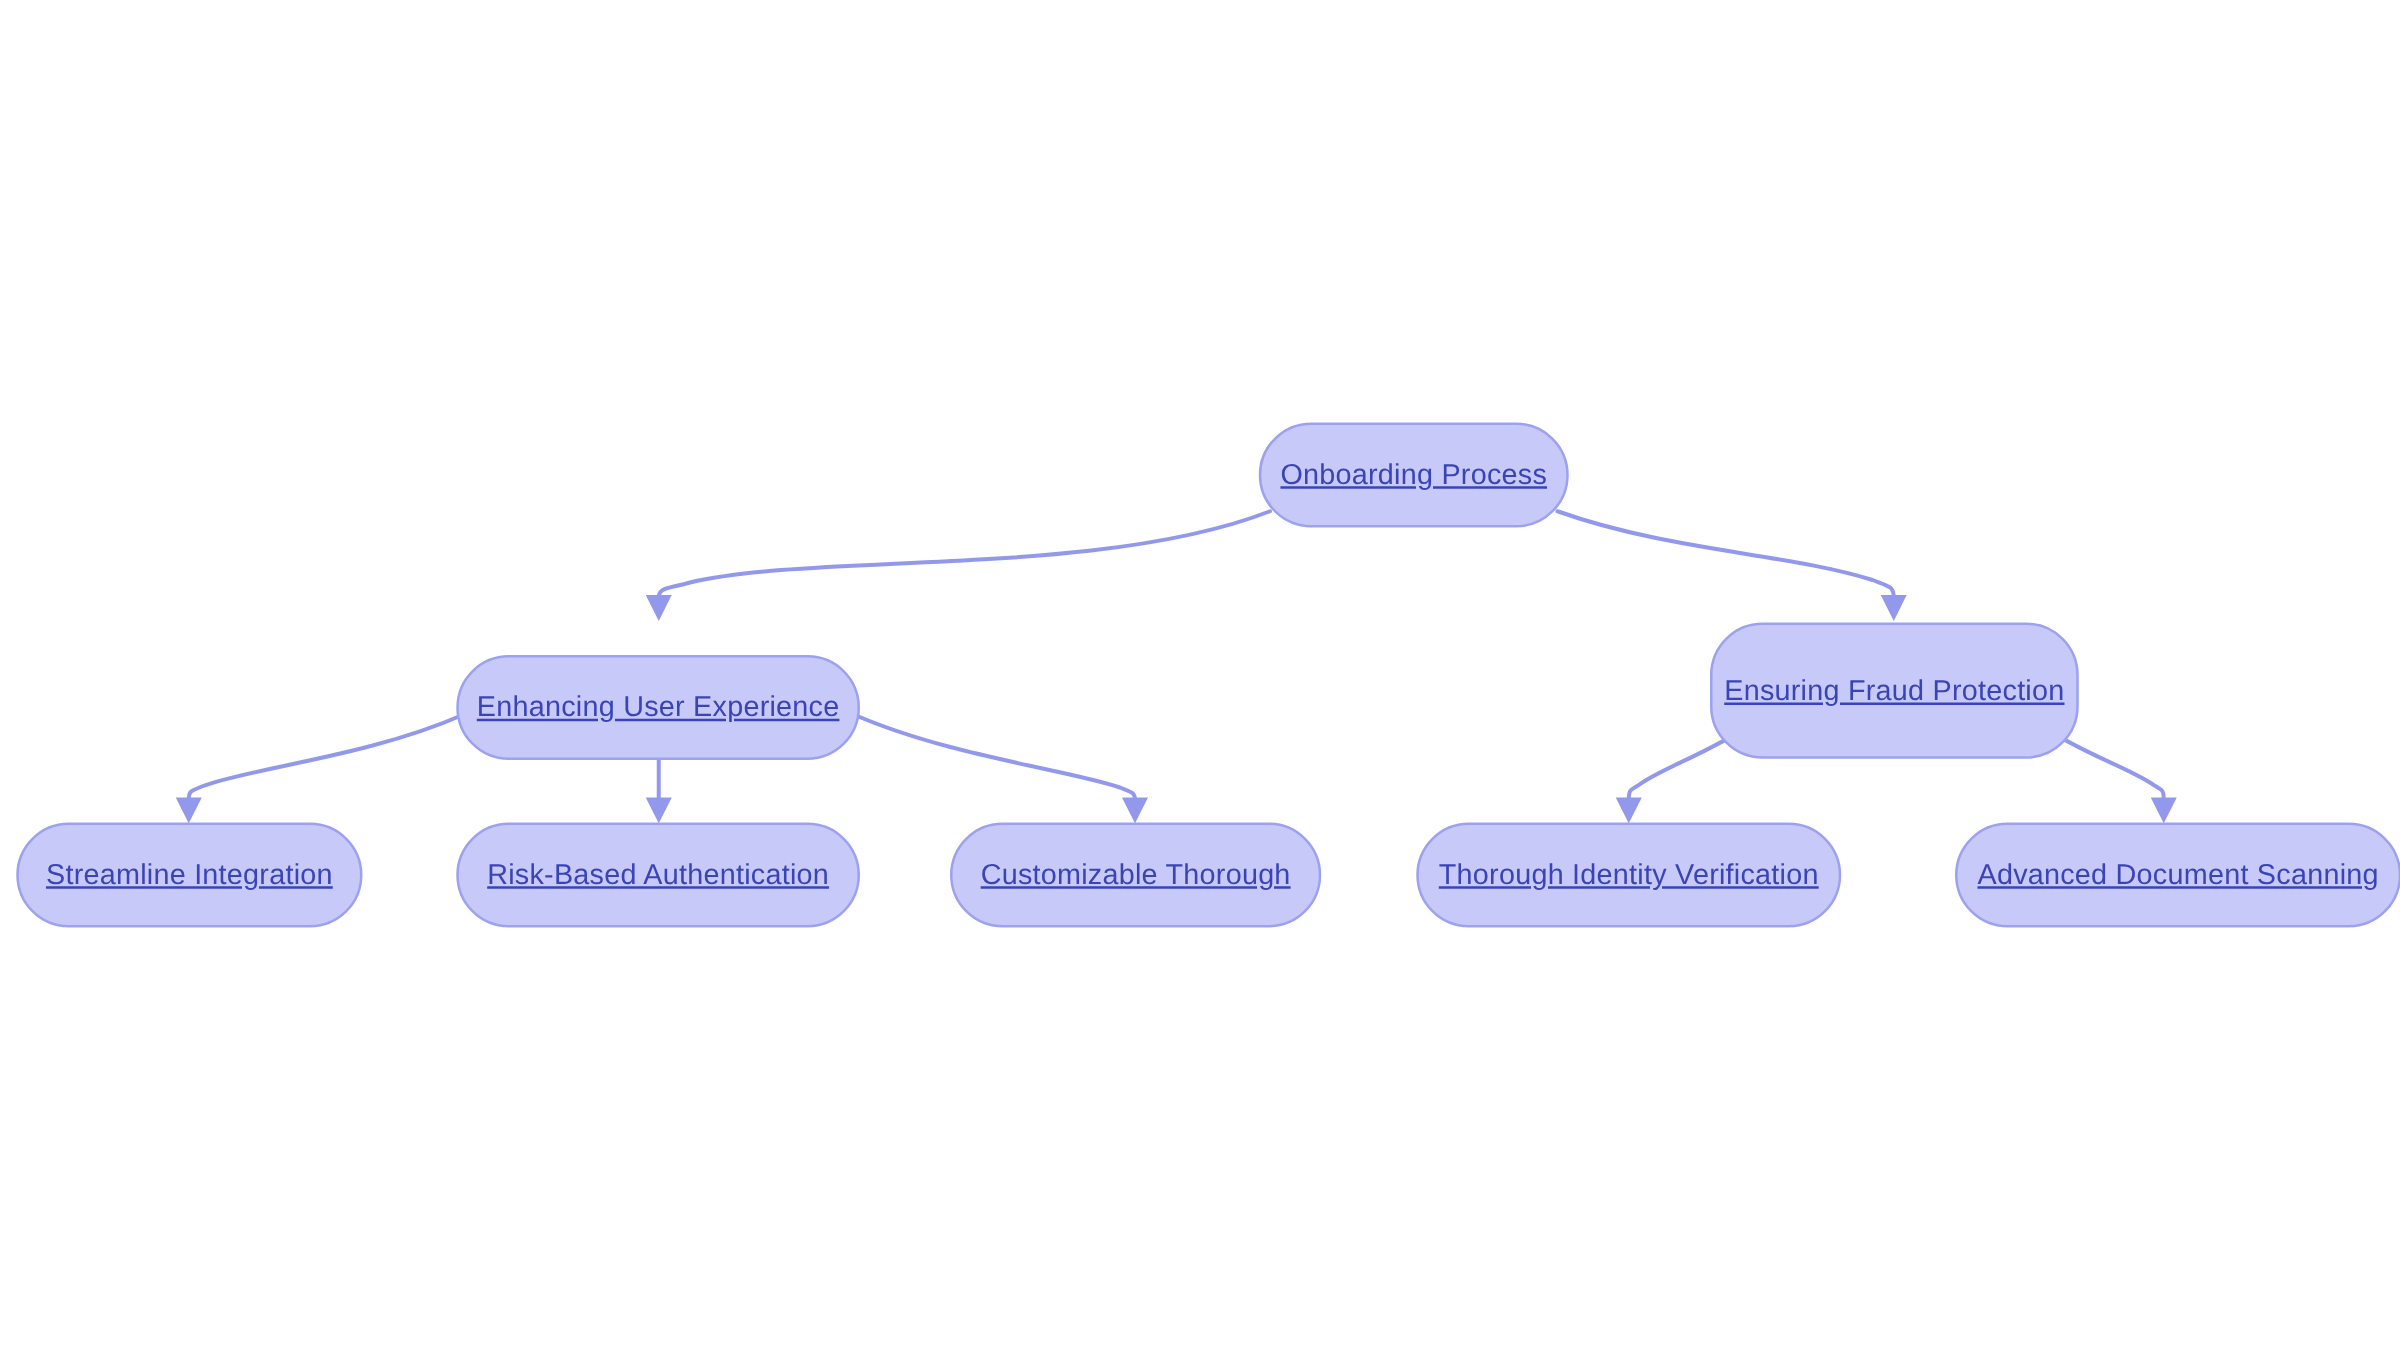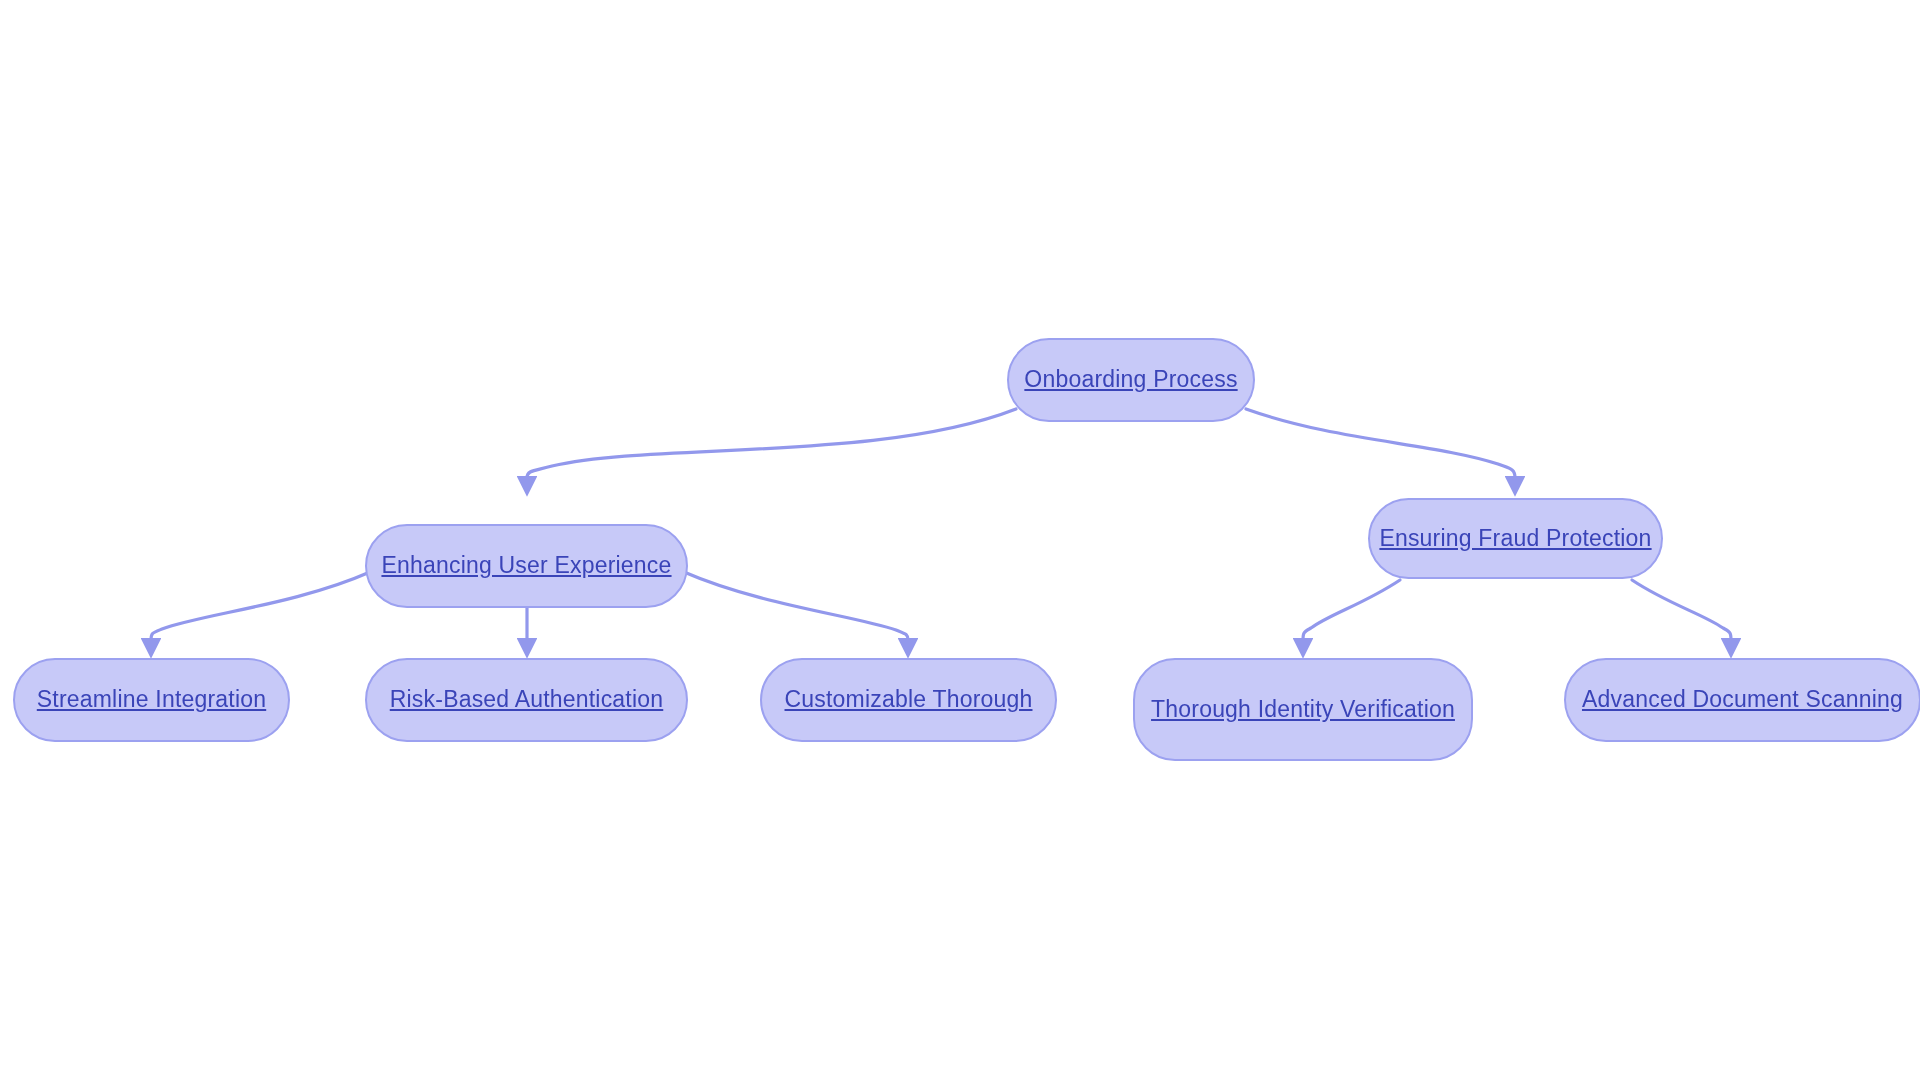--- a/index.html
+++ b/index.html
@@ -69,32 +69,32 @@
         <path class="edge" d="M 1632 580 C 1668 604, 1703 614, 1723 628 C 1730 632, 1731 632, 1731 640" marker-end="url(#arrowhead)"></path>
       </g>
   </svg>
   <div id="node-group">
       <div class="node" style="left: 1007px; top: 338px; width: 248px; height: 84px;">
         <span class="node-label">Onboarding Process</span>
       </div>
       <div class="node" style="left: 365px; top: 524px; width: 323px; height: 84px;">
         <span class="node-label">Enhancing User Experience</span>
       </div>
-      <div class="node" style="left: 1368px; top: 498px; width: 295px; height: 81px;">
+      <div class="node" style="left: 1368px; top: 498px; width: 295px; height: 109px;">
         <span class="node-label">Ensuring Fraud Protection</span>
       </div>
       <div class="node" style="left: 13px; top: 658px; width: 277px; height: 84px;">
         <span class="node-label">Streamline Integration</span>
       </div>
       <div class="node" style="left: 365px; top: 658px; width: 323px; height: 84px; text-align: center;">
         <span class="node-label">Risk-Based Authentication</span>
       </div>
       <div class="node" style="left: 760px; top: 658px; width: 297px; height: 84px;">
         <span class="node-label">Customizable Thorough</span>
       </div>
-      <div class="node" style="left: 1133px; top: 658px; width: 340px; height: 103px;">
+      <div class="node" style="left: 1133px; top: 658px; width: 340px; height: 84px;">
         <span class="node-label">Thorough Identity Verification</span>
       </div>
       <div class="node" style="left: 1564px; top: 658px; width: 357px; height: 84px;">
         <span class="node-label">Advanced Document Scanning</span>
       </div>
     </div>
 </div>
 
 </body></html>

